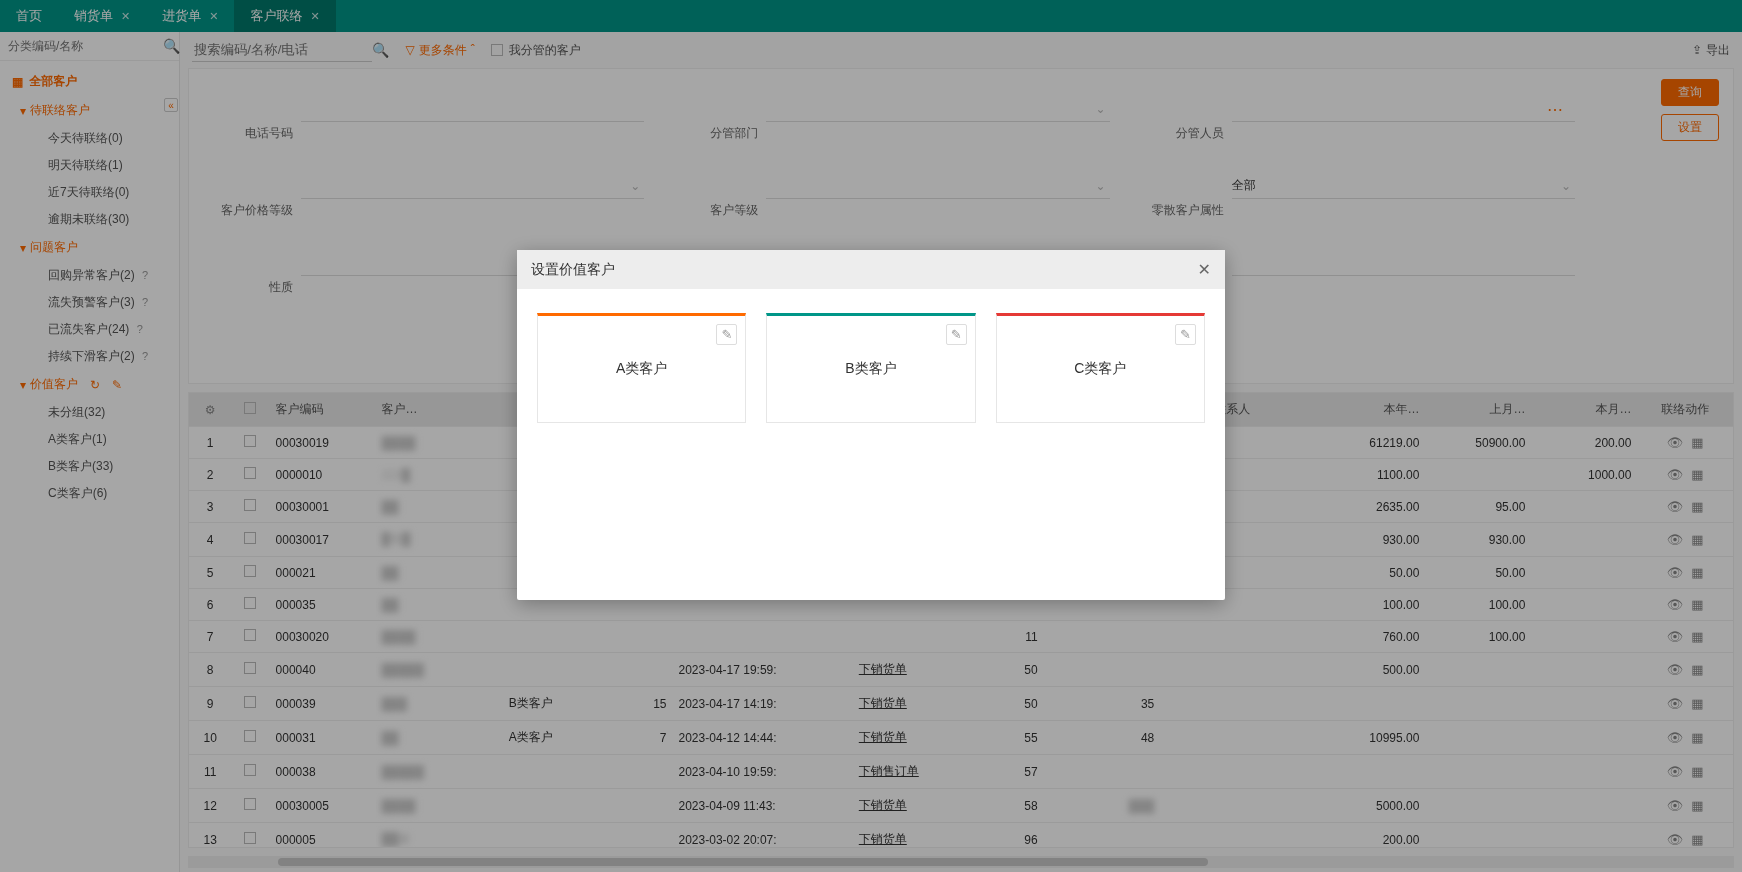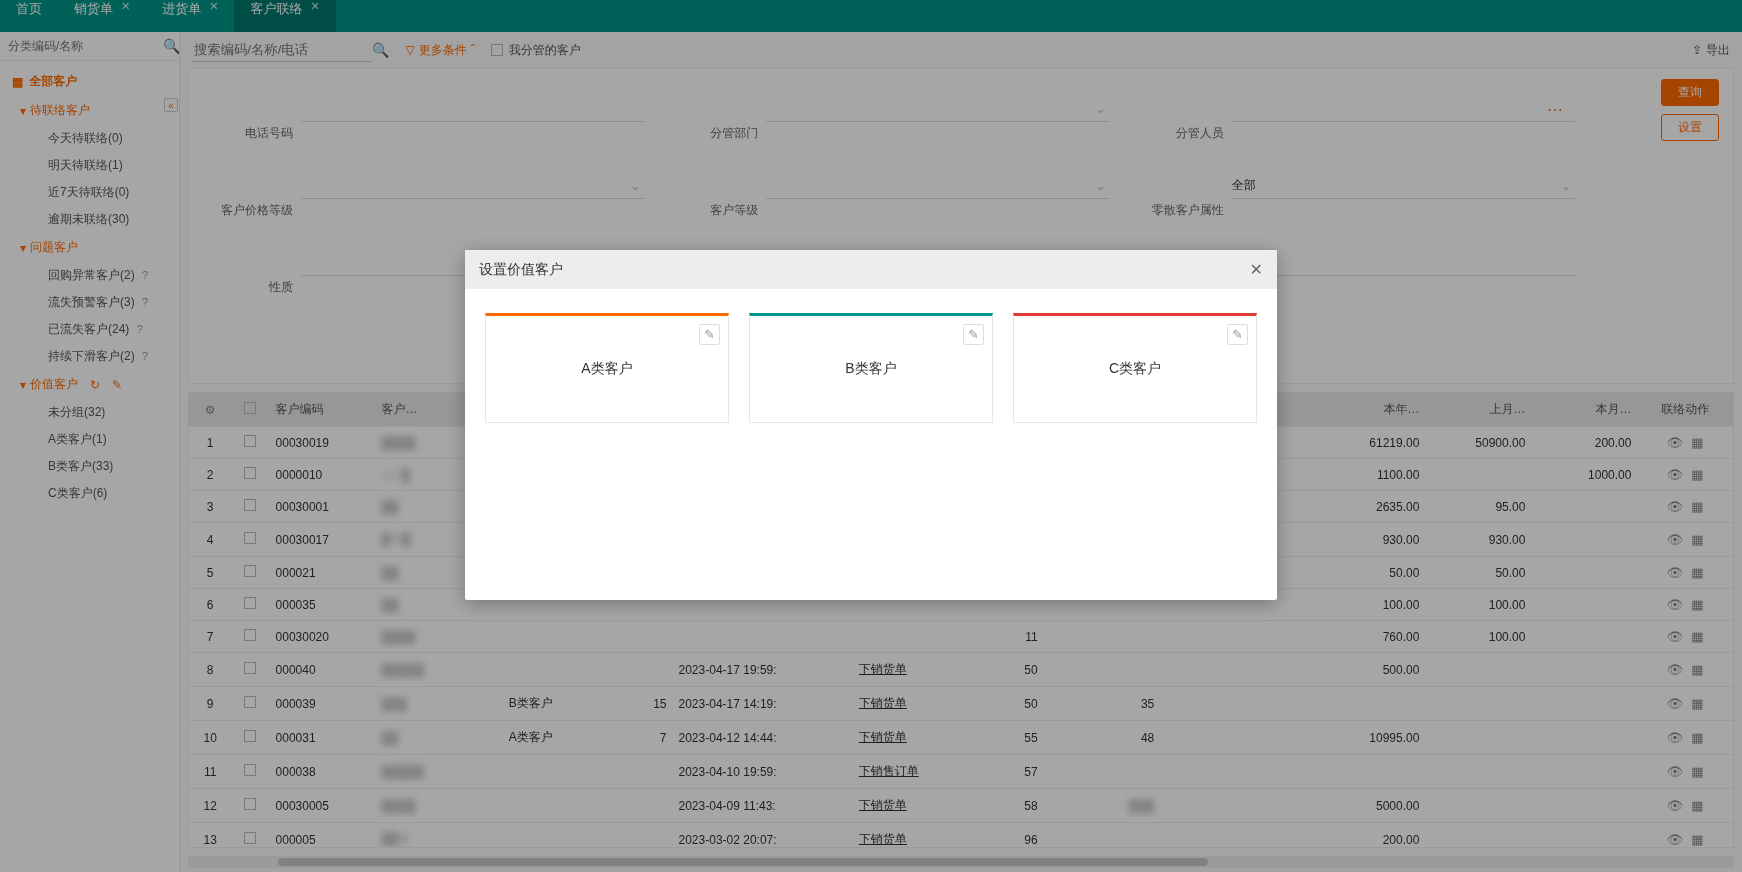--- a/index.html
+++ b/index.html
@@ -1,20 +1,20 @@
 <!DOCTYPE html>
 <html><head>
 <meta charset="utf-8">
 <style>
 * { box-sizing: border-box; margin: 0; padding: 0; }
 body { font-family: "Microsoft YaHei", Arial, sans-serif; font-size: 12px; color: #333; background: #f5f5f5; width: 1742px; height: 872px; overflow: hidden; position: relative; }
 
 
 .top-tabs { background: #009688; height: 32px; display: flex; align-items: stretch; }
-.top-tab { padding: 0 16px; display: flex; gap: 8px; color: #fff; cursor: pointer; font-size: 13px; }
+.top-tab { padding: 0 16px; display: flex; align-items: center; gap: 8px; color: #fff; cursor: pointer; font-size: 13px; }
 .top-tab.active { background: #00796b; }
 .top-tab .close-x { font-size: 11px; opacity: .8; }
 
 
 .main { display: flex; height: calc(100% - 32px); }
 
 
 .sidebar { width: 180px; background: #fff; border-right: 1px solid #e6e6e6; display: flex; flex-direction: column; }
 .sidebar-search { display: flex; align-items: center; padding: 6px 8px; border-bottom: 1px solid #eee; }
 .sidebar-search input { flex: 1; border: none; outline: none; font-size: 12px; color: #666; }
@@ -65,21 +65,21 @@
 .blur { color: #ccc; filter: blur(3px); }
 
 
 .pager { height:34px; display:flex; align-items:center; justify-content:flex-end; padding:0 16px; gap:10px; color:#555; background:#fafafa; border-top:1px solid #eee; }
 .pager select, .pager input { border:1px solid #ccc; padding:2px 4px; font-size:12px; }
 .pager input { width:28px; text-align:center; }
 .pager .nav { cursor:pointer; color:#999; padding:0 4px; }
 
 
 .overlay { position:absolute; inset:0; background:rgba(0,0,0,0.35); display:flex; align-items:flex-start; justify-content:center; padding-top:250px; }
-.modal { width:812px; background:#fff; border-radius:2px; box-shadow:0 4px 20px rgba(0,0,0,.3); display:flex; flex-direction:column; min-height:350px; }
+.modal { width:708px; background:#fff; border-radius:2px; box-shadow:0 4px 20px rgba(0,0,0,.3); display:flex; flex-direction:column; min-height:350px; }
 .modal-head { background:#ededed; padding:10px 14px; display:flex; align-items:center; justify-content:space-between; }
 .modal-title { font-size:14px; color:#333; }
 .modal-close { font-size:16px; color:#666; cursor:pointer; }
 .modal-body { padding:24px 20px; display:flex; gap:20px; }
 .card { flex:1; border:1px solid #e6e6e6; border-top-width:3px; height:110px; position:relative; display:flex; align-items:center; justify-content:center; font-size:14px; }
 .card.a { border-top-color:#ff6a00; }
 .card.b { border-top-color:#009688; }
 .card.c { border-top-color:#e53935; }
 .card .edit { position:absolute; right:8px; top:8px; color:#999; font-size:13px; cursor:pointer; border:1px solid #ddd; padding:2px 4px; border-radius:2px; }
 

